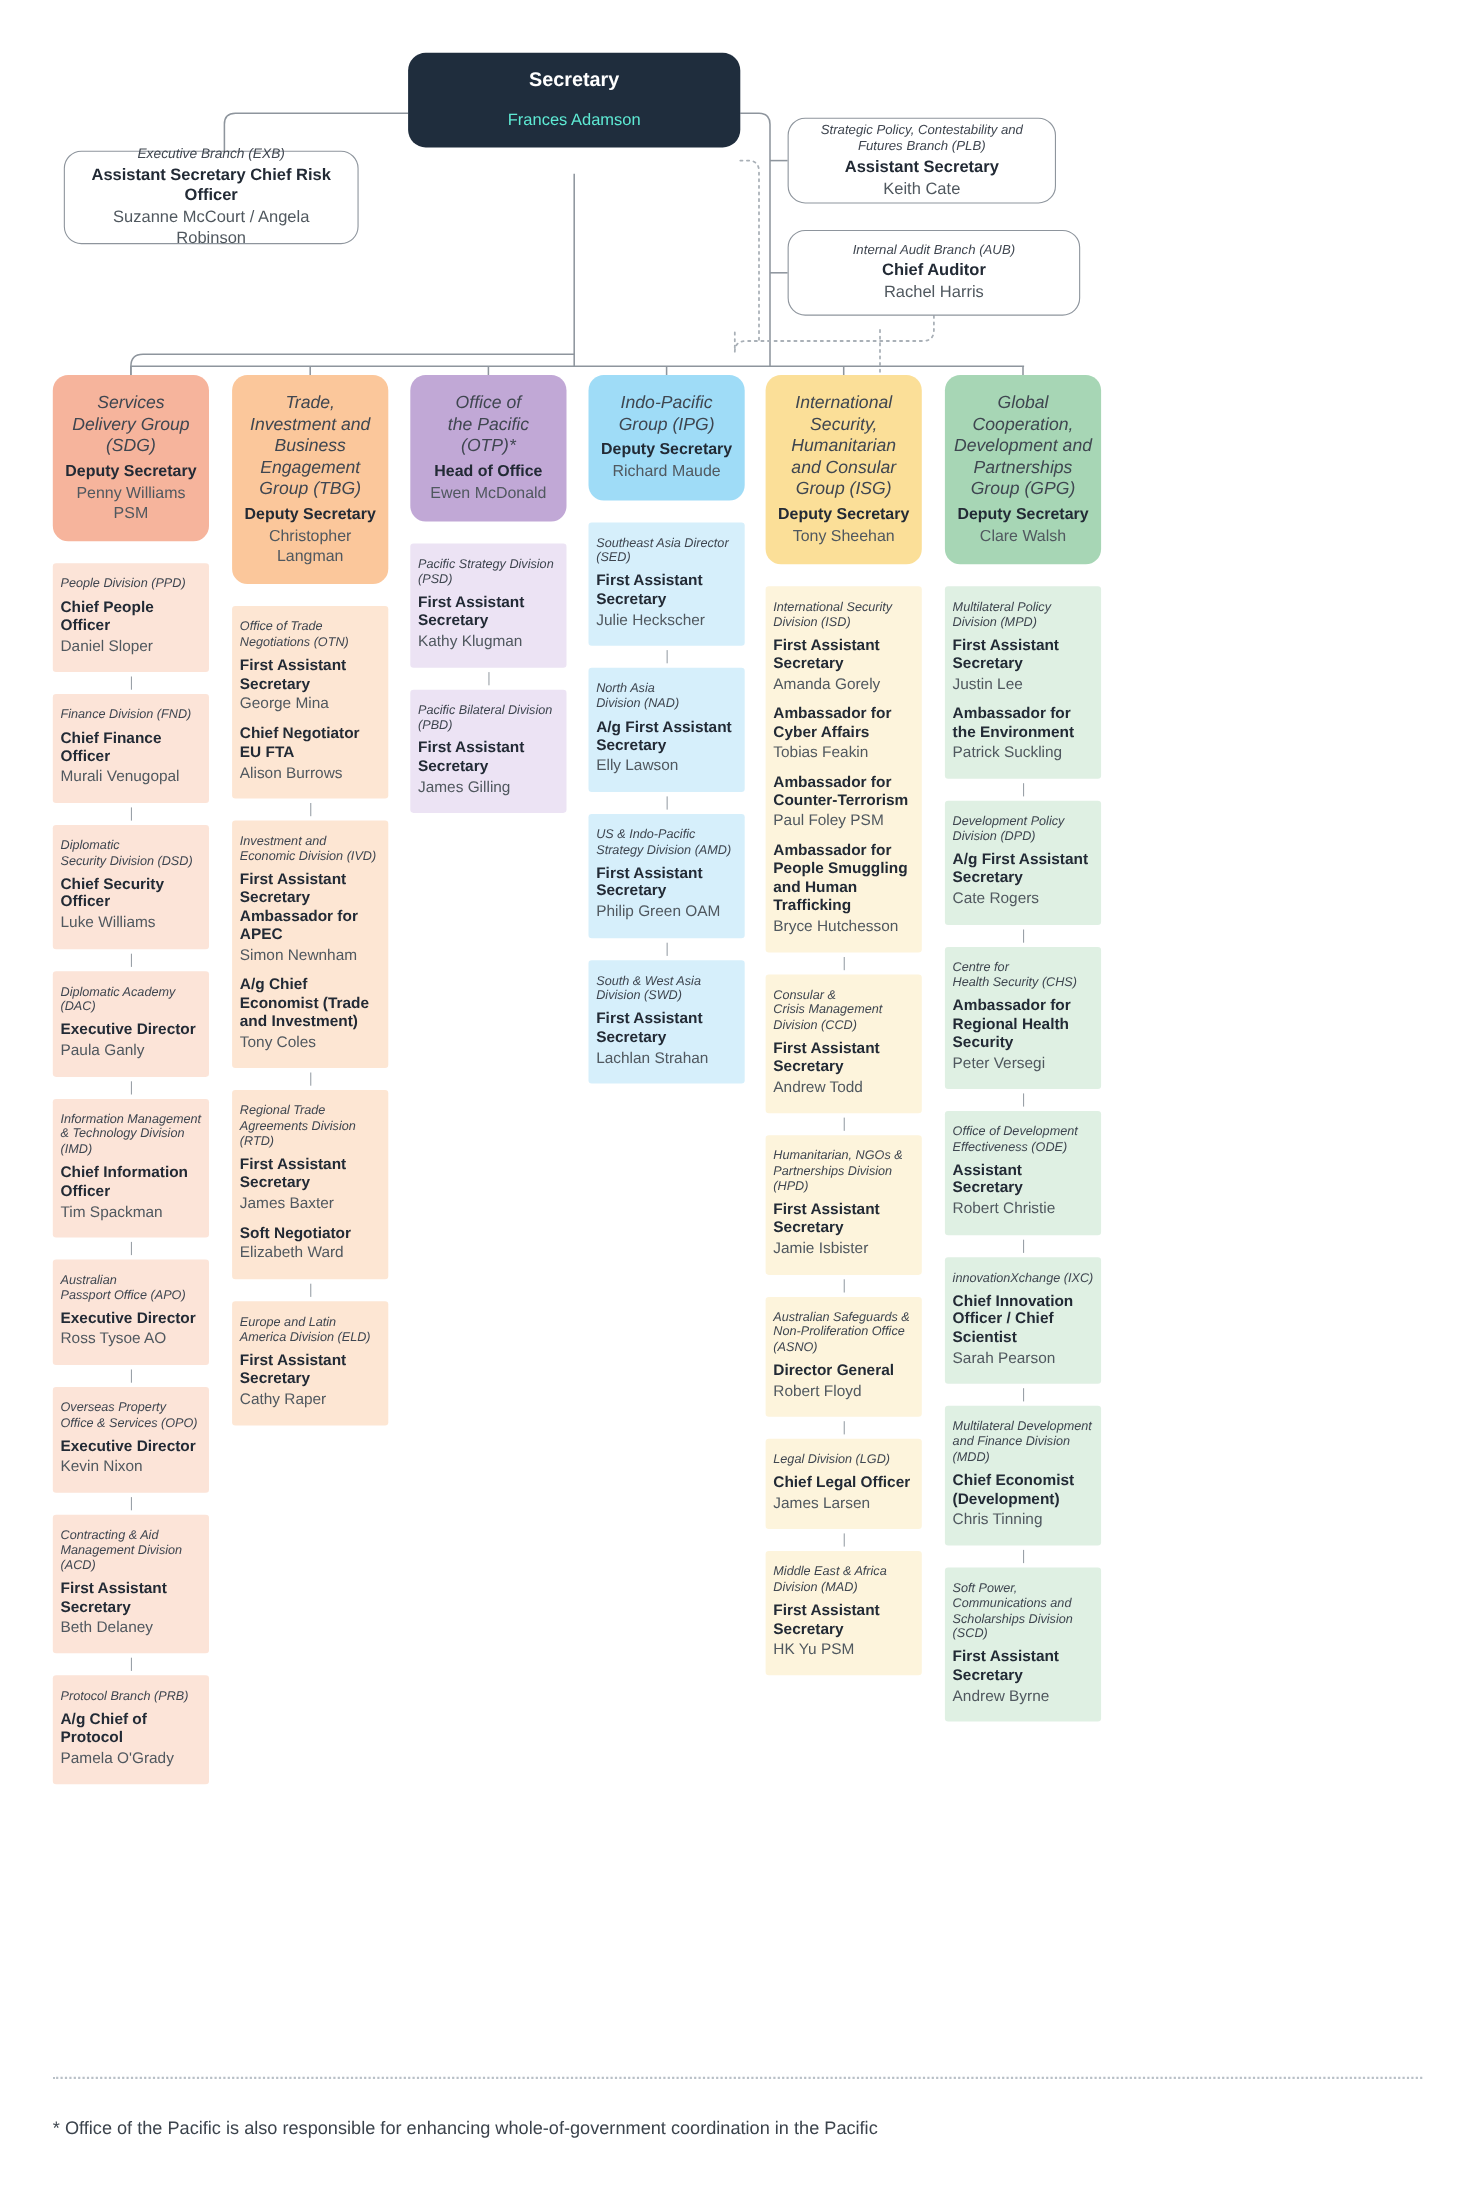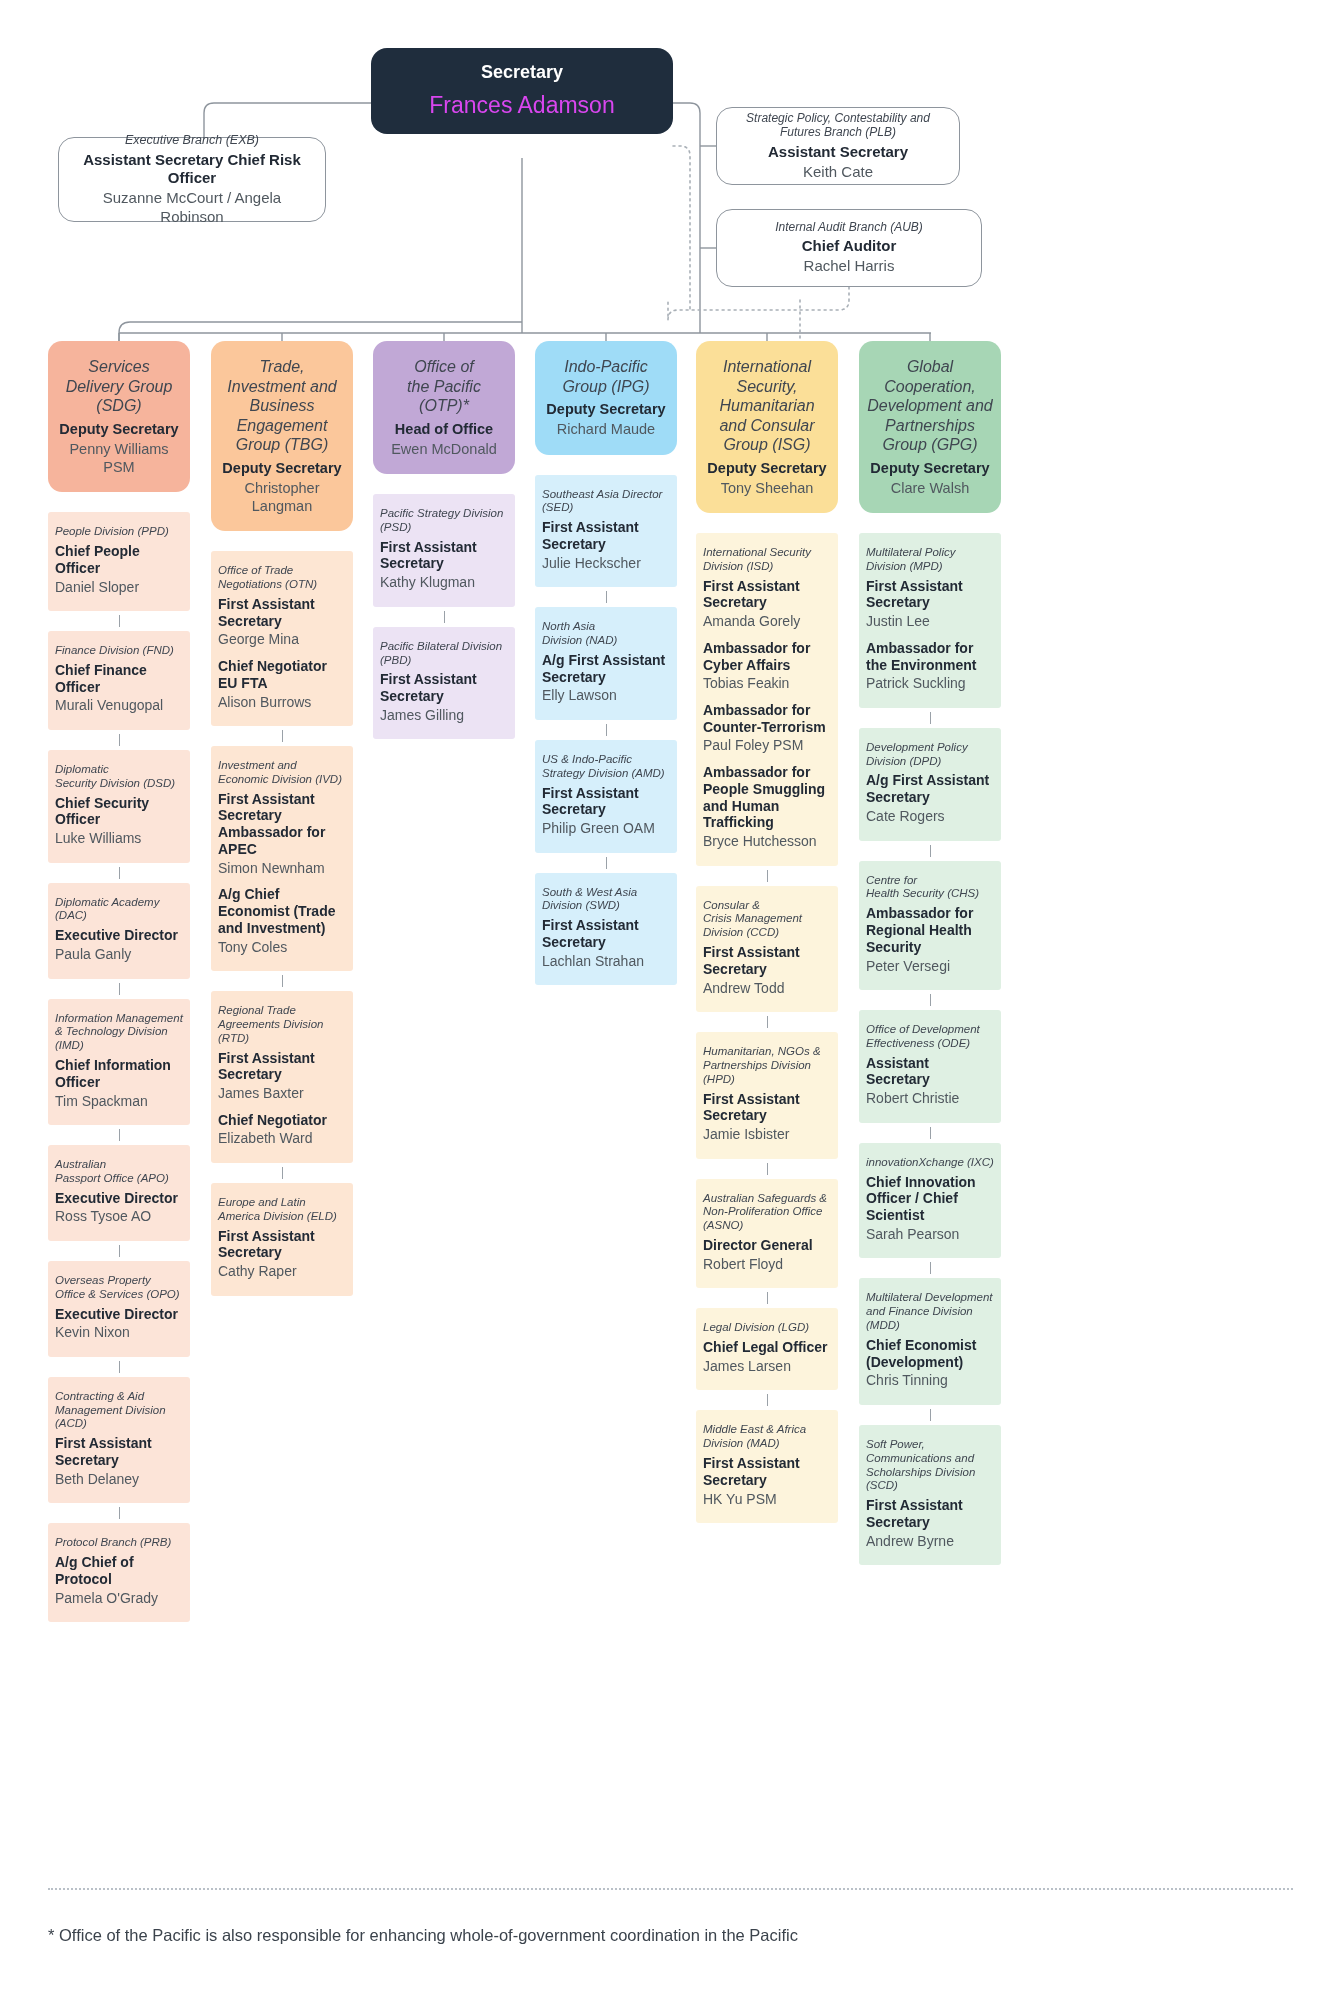--- a/index.html
+++ b/index.html
@@ -60,21 +60,21 @@
 
   
   #secretary {
     left: 371px; top: 48px;
     width: 302px; height: 86px;
     background: #1f2d3d;
     border-radius: 16px;
     justify-content: space-between;
   }
   #secretary .role { color: #ffffff; font-size: 18px; }
-  #secretary .person { color: #d946ef; font-size: 23px; }
+  #secretary .person { color: #5eead4; font-size: 15px; }
 
   
   .outline {
     background: #ffffff;
     border: 1px solid #8e959d;
     border-radius: 16px;
   }
   #exb { left: 58px;  top: 137px; width: 268px; height: 85px; }
   #plb { left: 716px; top: 107px; width: 244px; height: 78px; }
   #aub { left: 716px; top: 209px; width: 266px; height: 78px; }
@@ -288,21 +288,21 @@
         <div class="role">First Assistant Secretary Ambassador for APEC</div>
         <div class="person">Simon Newnham</div>
         <div class="role">A/g Chief Economist (Trade and Investment)</div>
         <div class="person">Tony Coles</div>
       </div>
       <div class="item-tick"></div>
       <div class="item">
         <div class="unit">Regional Trade Agreements Division (RTD)</div>
         <div class="role">First Assistant Secretary</div>
         <div class="person">James Baxter</div>
-        <div class="role">Chief Negotiator</div>
+        <div class="role">Soft Negotiator</div>
         <div class="person">Elizabeth Ward</div>
       </div>
       <div class="item-tick"></div>
       <div class="item">
         <div class="unit">Europe and Latin America Division (ELD)</div>
         <div class="role">First Assistant Secretary</div>
         <div class="person">Cathy Raper</div>
       </div>
     </div>
   <div class="col" id="col-otp">

